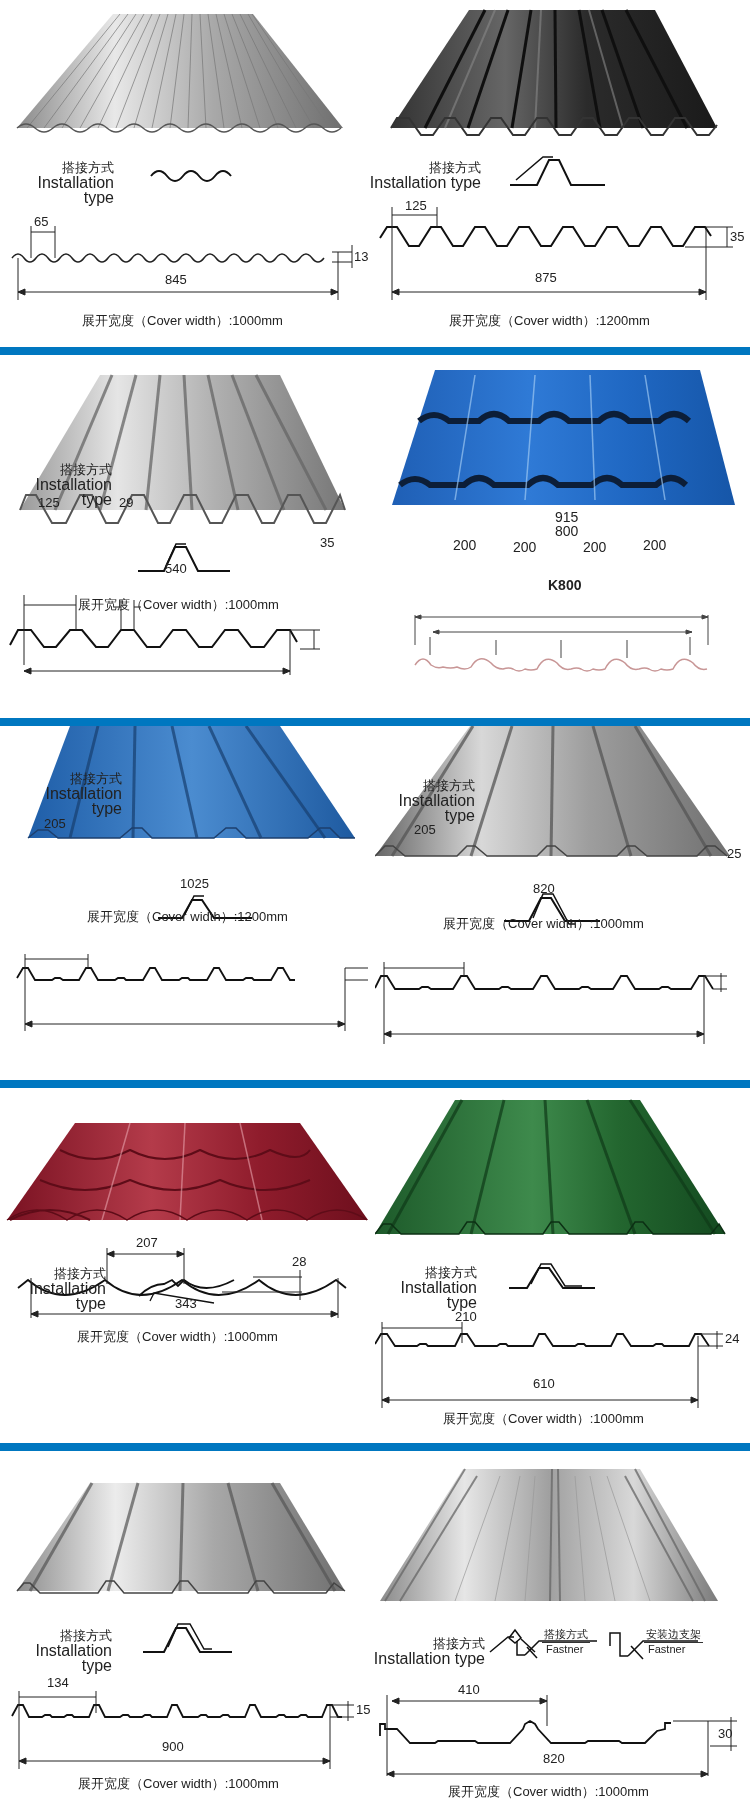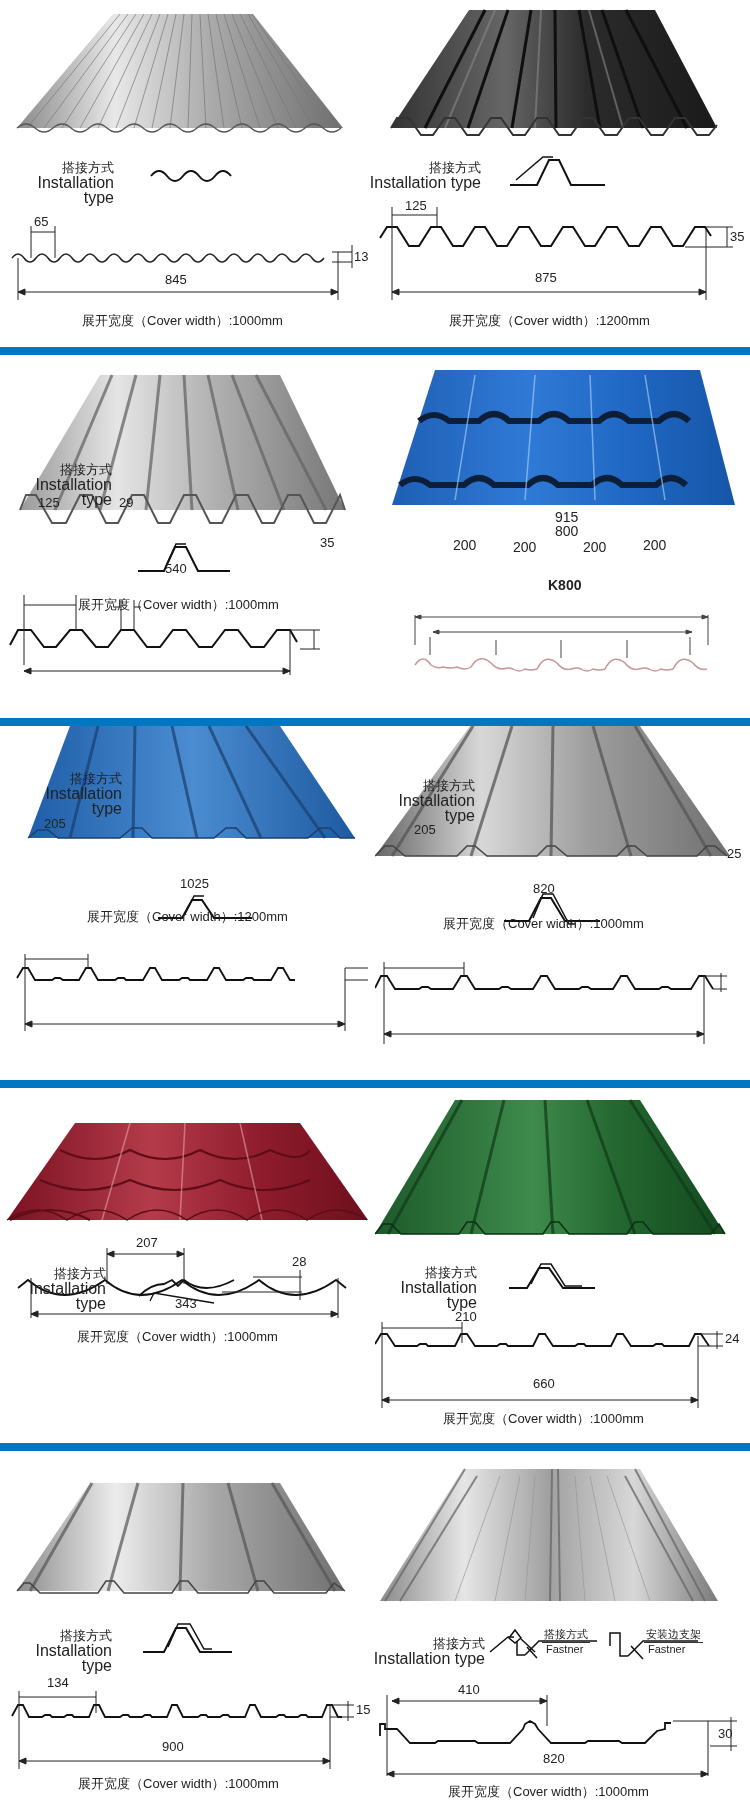--- a/index.html
+++ b/index.html
@@ -426,21 +426,21 @@
         <line x1="323" y1="258" x2="348" y2="258"></line>
       <line x1="342" y1="243" x2="342" y2="261"></line>
     </g>
   </svg>
   <div class="lbl" style="left:-2px;top:177px;width:104px;">
     <span class="cn">搭接方式</span>
     <span class="en">Installation type</span>
   </div>
   <div class="dim" style="left:37px;top:221px;margin-left:43px;">210</div>
   <div class="dim" style="left:350px;top:243px;">24</div>
-  <div class="dim" style="left:158px;top:288px;">660</div>
+  <div class="dim" style="left:158px;top:288px;">610</div>
   <div class="cover" style="left:68px;top:322px;">
     <span class="cn">展开宽度</span><span>（Cover width）:</span><span>1000mm</span>
   </div>
 </div>
 
 <div class="divider" style="top:1443px;"></div>
 
 <div class="panel" style="left:0;top:1451px;height:357px;">
   <svg width="375" height="357">
     <defs>

